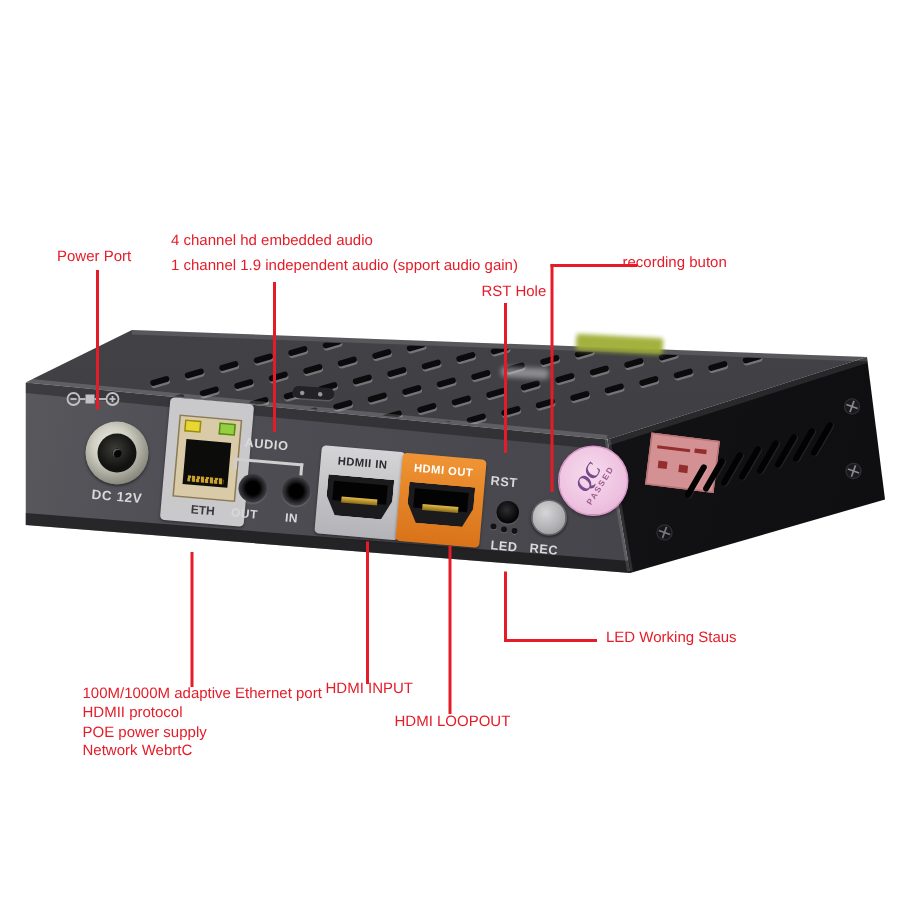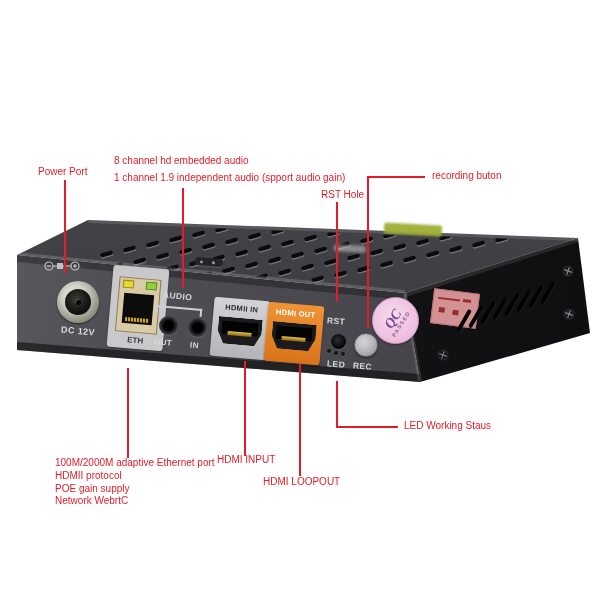--- a/index.html
+++ b/index.html
@@ -321,26 +321,26 @@
   <div class="lead ann-bg" style="left: 336px; top: 202px; width: 2px; height: 100px; background: rgb(229, 28, 40);"></div>
   <div class="lead ann-bg" style="left: 367px; top: 176px; width: 2px; height: 152px; background: rgb(229, 28, 40);"></div>
   <div class="lead ann-bg" style="left: 367px; top: 176px; width: 58px; height: 2px; background: rgb(229, 28, 40);"></div>
   <div class="lead ann-bg" style="left: 336px; top: 381px; width: 2px; height: 47px; background: rgb(229, 28, 40);"></div>
   <div class="lead ann-bg" style="left: 336px; top: 426px; width: 62px; height: 2px; background: rgb(229, 28, 40);"></div>
   <div class="lead ann-bg" style="left: 127px; top: 368px; width: 2px; height: 90px; background: rgb(229, 28, 40);"></div>
   <div class="lead ann-bg" style="left: 244px; top: 361px; width: 2px; height: 95px; background: rgb(229, 28, 40);"></div>
   <div class="lead ann-bg" style="left: 299px; top: 364px; width: 2px; height: 112px; background: rgb(229, 28, 40);"></div>
 
   <div class="ann ann-fg" style="left: 38px; top: 166px; color: rgb(229, 28, 40);">Power Port</div>
-  <div class="ann ann-fg" style="left: 114px; top: 155px; color: rgb(229, 28, 40);">8 channel hd embedded audio</div>
+  <div class="ann ann-fg" style="left: 114px; top: 155px; color: rgb(229, 28, 40);">4 channel hd embedded audio</div>
   <div class="ann ann-fg" style="left: 114px; top: 172px; color: rgb(229, 28, 40);">1 channel 1.9 independent audio (spport audio gain)</div>
   <div class="ann ann-fg" style="left: 321px; top: 189px; color: rgb(229, 28, 40);">RST Hole</div>
-  <div class="ann ann-fg" style="left: 432px; top: 170px; color: rgb(229, 28, 40);">recording buton</div>
+  <div class="ann ann-fg" style="left: 415px; top: 170px; color: rgb(229, 28, 40);">recording buton</div>
   <div class="ann ann-fg" style="left: 404px; top: 420px; color: rgb(229, 28, 40);">LED Working Staus</div>
   <div class="ann ann-fg" style="left: 217px; top: 454px; color: rgb(229, 28, 40);">HDMI INPUT</div>
   <div class="ann ann-fg" style="left: 263px; top: 476px; color: rgb(229, 28, 40);">HDMI LOOPOUT</div>
   <div class="feature-list ann-fg" style="color: rgb(229, 28, 40);">
-      <div>100M/2000M adaptive Ethernet port</div>
+      <div>100M/1000M adaptive Ethernet port</div>
       <div>HDMII protocol</div>
-      <div>POE gain supply</div>
+      <div>POE power supply</div>
       <div>Network WebrtC</div>
     </div>
 </div>
 
 </body></html>

